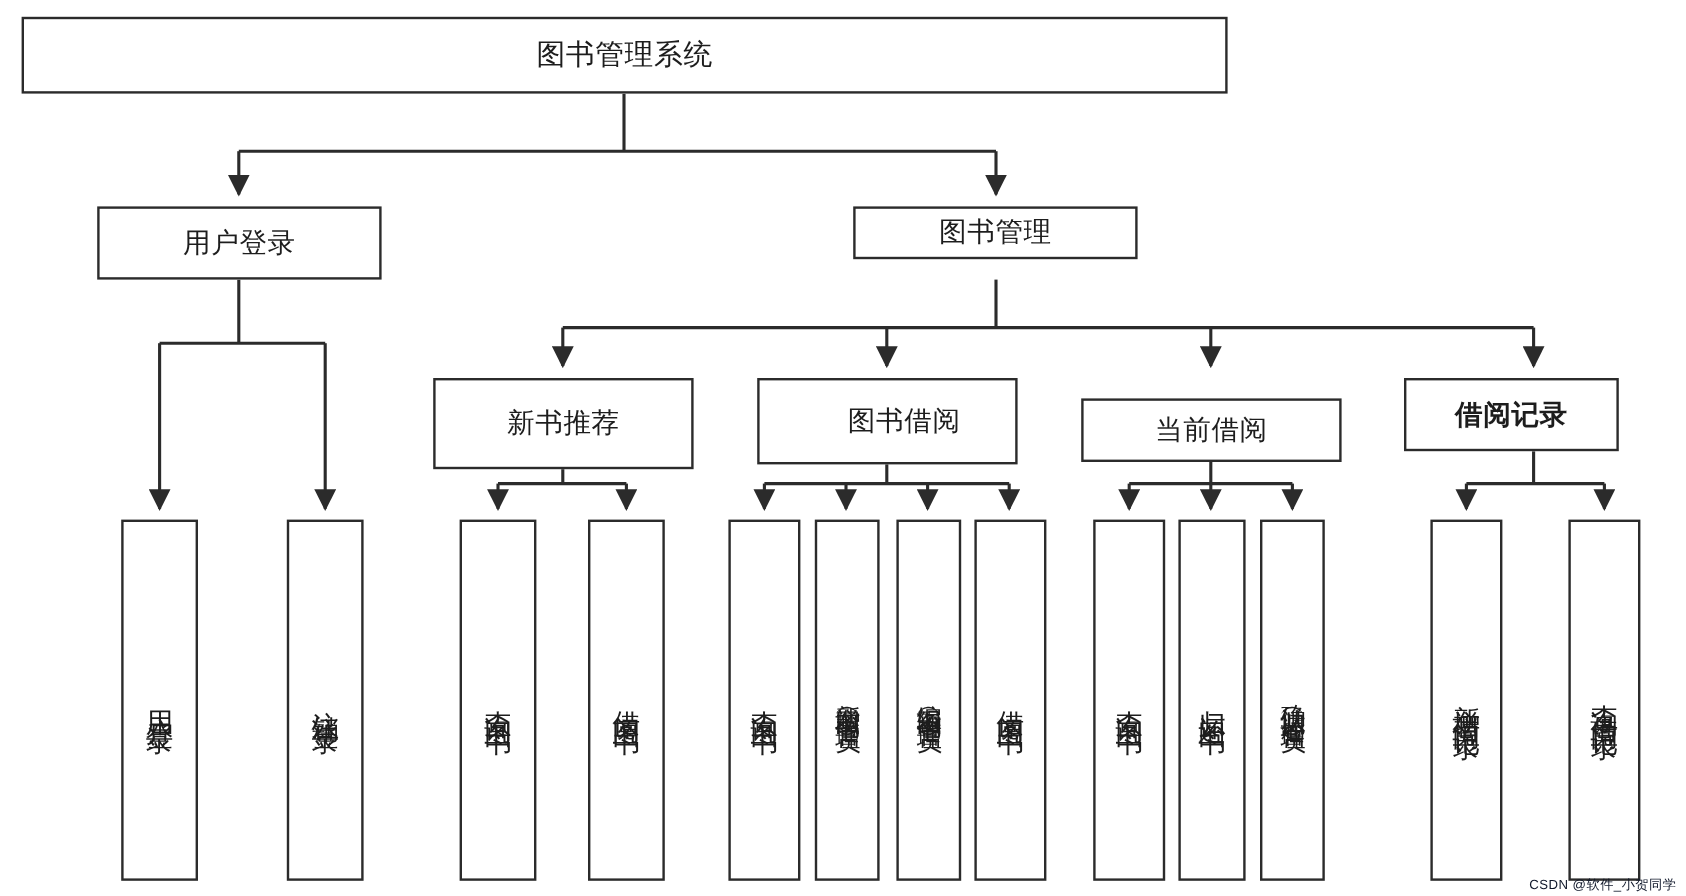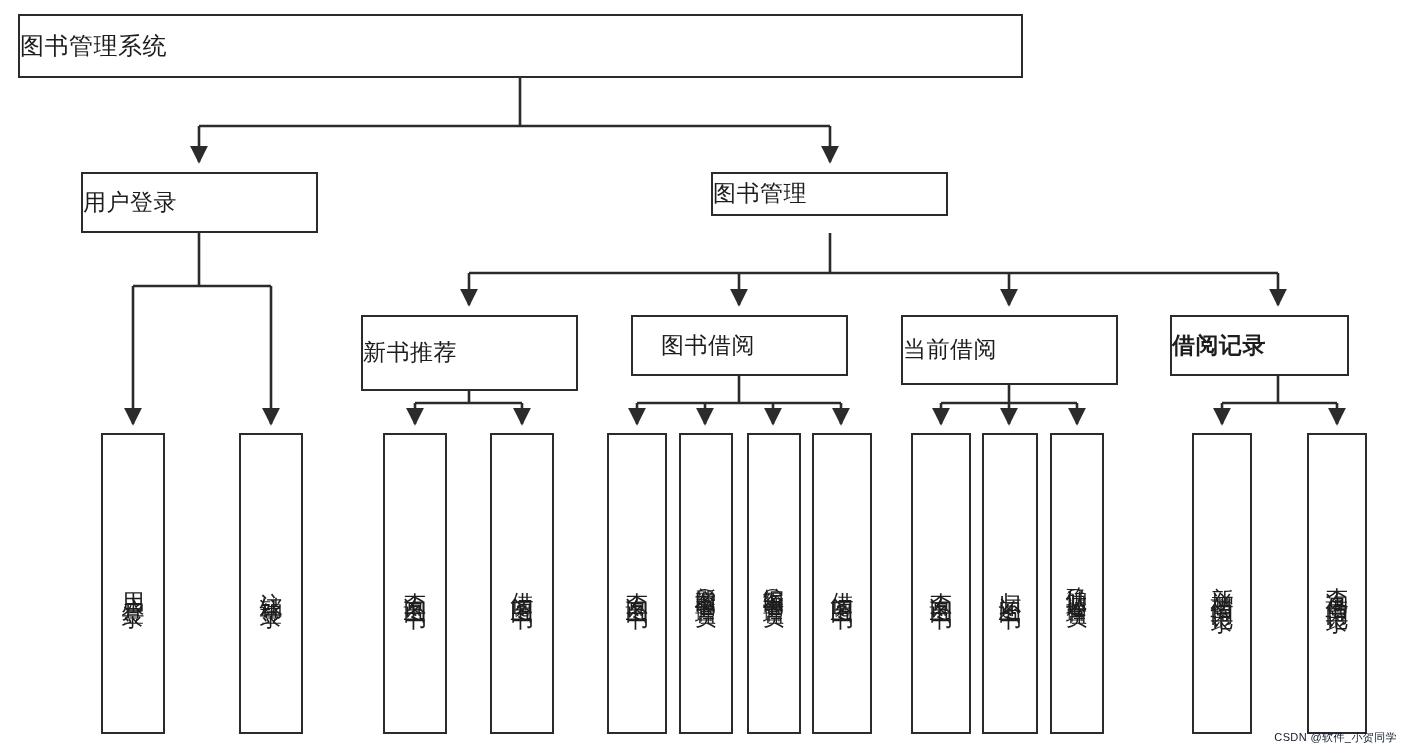--- a/index.html
+++ b/index.html
@@ -26,20 +26,21 @@
     height: 747px;
     pointer-events: none;
   }
   .node {
     position: absolute;
     box-sizing: border-box;
     background: #ffffff;
     border: 2px solid #2b2b2b;
     display: flex;
     align-items: center;
+    justify-content: center;
     z-index: 2;
   }
   .node-label {
     color: #1d1d1d;
     text-align: center;
     line-height: 1.18;
     white-space: pre-line;
     user-select: none;
   }
   
@@ -141,24 +142,24 @@
   <div class="node horiz" style="left:81px; top:172px; width:237px; height:61px;">
     <span class="node-label">用户登录</span>
   </div>
   <div class="node horiz" style="left:711px; top:172px; width:237px; height:44px;">
     <span class="node-label">图书管理</span>
   </div>
 
   <div class="node horiz" style="left:361px; top:315px; width:217px; height:76px;">
     <span class="node-label">新书推荐</span>
   </div>
-  <div class="node horiz" style="left:631px; top:315px; width:217px; height:61px;padding-left:28px;">
+  <div class="node horiz" style="left:631px; top:315px; width:217px; height:72px;padding-left:28px;">
     <span class="node-label">图书借阅</span>
   </div>
-  <div class="node horiz" style="left:901px; top:315px; width:217px; height:70px;">
+  <div class="node horiz" style="left:901px; top:332px; width:217px; height:53px;">
     <span class="node-label">当前借阅</span>
   </div>
   <div class="node horiz" style="left:1170px; top:315px; width:179px; height:61px;font-weight:bold;">
     <span class="node-label">借阅记录</span>
   </div>
 
   <div class="node vert" style="left:101px; top:433px; width:64px; height:301px;">
     <span class="node-label">用户登录</span>
   </div>
   <div class="node vert" style="left:239px; top:433px; width:64px; height:301px;">

